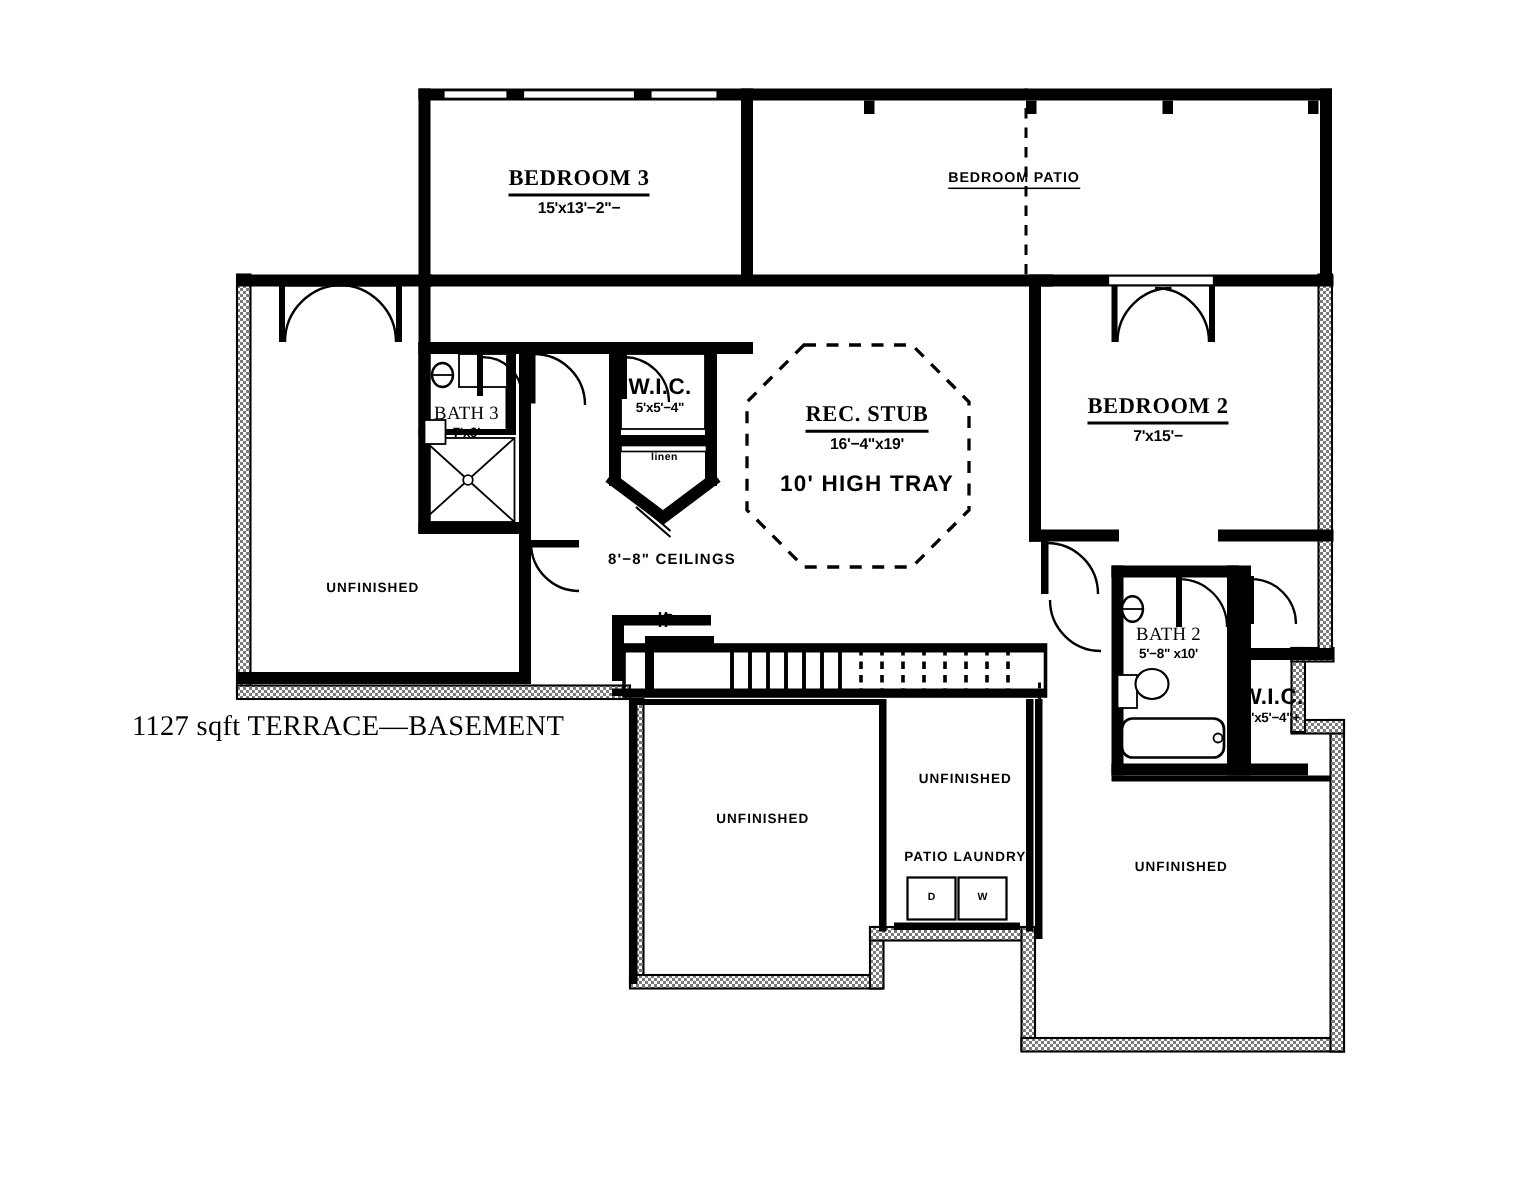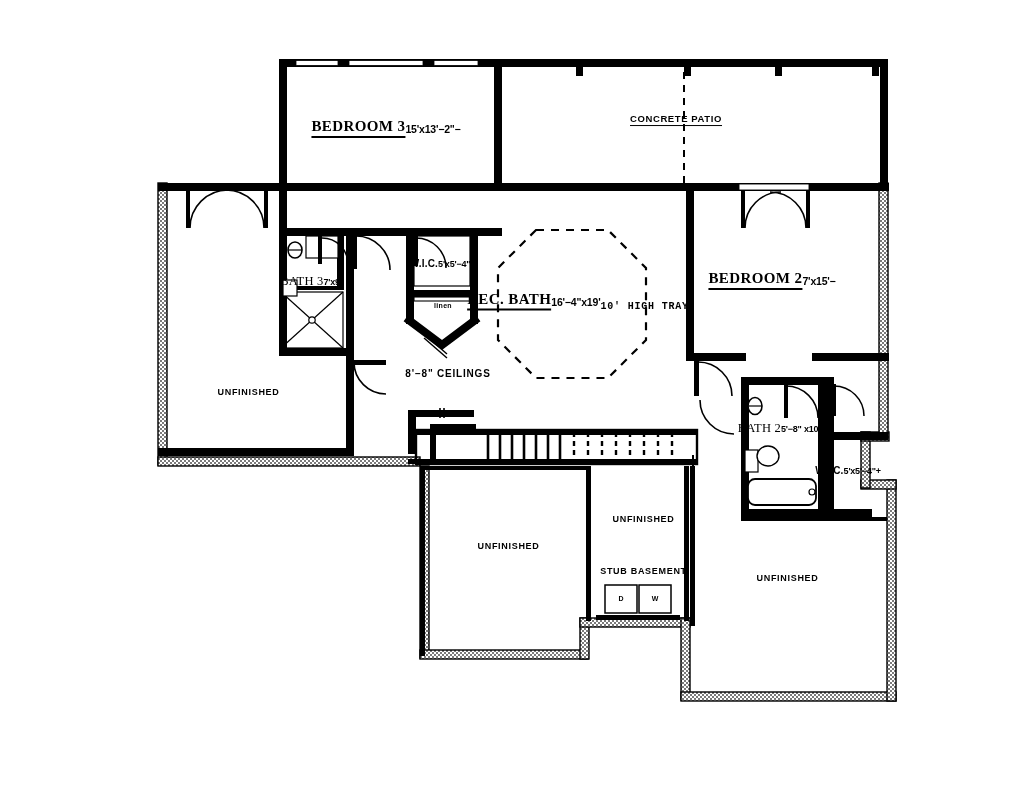--- a/index.html
+++ b/index.html
@@ -43,30 +43,30 @@
     border-bottom: 2px solid #000;
     padding-bottom: 1px;
   }
   .room-dim {
     font-family: "Liberation Sans", sans-serif;
     font-weight: bold;
     font-size: 10.5px;
     letter-spacing: -0.2px;
   }
   .room-sub {
-    font-family: Liberation Mono, monospace;
-    font-weight: bold;
-    font-size: 10px;
+    font-family: Liberation Sans, sans-serif;
+    font-weight: bold;
+    font-size: 15px;
     letter-spacing: 0.8px;
     text-align: center;
   }
   .small-name {
     font-family: "Liberation Sans", sans-serif;
     font-weight: bold;
-    font-size: 10px;
+    font-size: 15px;
     letter-spacing: 0.2px;
   }
   .small-dim {
     font-family: "Liberation Sans", sans-serif;
     font-weight: bold;
     font-size: 9px;
     letter-spacing: -0.2px;
   }
   .unfinished {
     font-family: "Liberation Sans", sans-serif;
@@ -110,21 +110,21 @@
     font-family: "Liberation Sans", sans-serif;
     font-weight: bold;
     font-size: 9.5px;
     letter-spacing: 0.6px;
     border-bottom: 1.5px solid #000;
   }
   .stack {
     position: absolute;
     transform: translate(-50%, -50%);
     display: flex;
-    flex-direction: row;
+    flex-direction: column;
     align-items: center;
     white-space: nowrap;
   }
   .stack > div { white-space: nowrap; }
 </style>
 </head>
 <body>
 
 <div id="plan-root">
 
@@ -333,21 +333,21 @@
     <div class="room-name">BEDROOM 3</div>
     <div class="room-dim" style="margin-top:2px;">15'x13'−2"−</div>
   </div>
 
   <div class="stack" style="left:772px; top:280px;justify-content:flex-end;">
     <div class="room-name">BEDROOM 2</div>
     <div class="room-dim" style="margin-top:2px;">7'x15'−</div>
   </div>
 
   <div class="stack" style="left:578px; top:300px;">
-    <div class="room-name">REC. BATH</div>
+    <div class="room-name">REC. STUB</div>
     <div class="room-dim" style="margin-top:2px;">16'−4"x19'</div>
     <div class="room-sub" style="margin-top:12px;">10' HIGH TRAY</div>
   </div>
 
   <div class="stack" style="left:311px; top:281px;">
     <div class="bath-name">BATH 3</div>
     <div class="small-dim">7'x9'</div>
   </div>
 
   <div class="stack" style="left:779px; top:428px;">
@@ -365,24 +365,25 @@
     <div class="small-dim">5'x5'−4"+</div>
   </div>
 
   <div class="lbl tiny" style="left:443px; top:306px;">linen</div>
 
   <div class="lbl unfinished" style="left:241px; top:392px;">UNFINISHED</div>
   <div class="lbl unfinished" style="left:501px; top:546px;">UNFINISHED</div>
   <div class="lbl unfinished" style="left:636px; top:519px;">UNFINISHED</div>
   <div class="lbl unfinished" style="left:780px; top:578px;">UNFINISHED</div>
 
-  <div class="lbl unfinished" style="left:636px; top:571px;">STUB BASEMENT</div>
+  <div class="lbl unfinished" style="left:636px; top:571px;">PATIO LAUNDRY</div>
   <div class="lbl appliance-letter" style="left:621px; top:599px;">D</div>
   <div class="lbl appliance-letter" style="left:655px; top:599px;">W</div>
 
   <div class="lbl ceiling-note" style="left:448px; top:374px;">8'−8" CEILINGS</div>
 
-  <div class="lbl patio-label" style="left:676px; top:120px;">CONCRETE PATIO</div>
+  <div class="lbl patio-label" style="left:676px; top:120px;">BEDROOM PATIO</div>
 
   <div class="lbl tiny" style="left:444px; top:413px;">UP</div>
 
+  <div class="plan-title" style="left:88px; top:474px;">1127 sqft TERRACE—BASEMENT</div>
 
 </div>
 
 </body></html>

